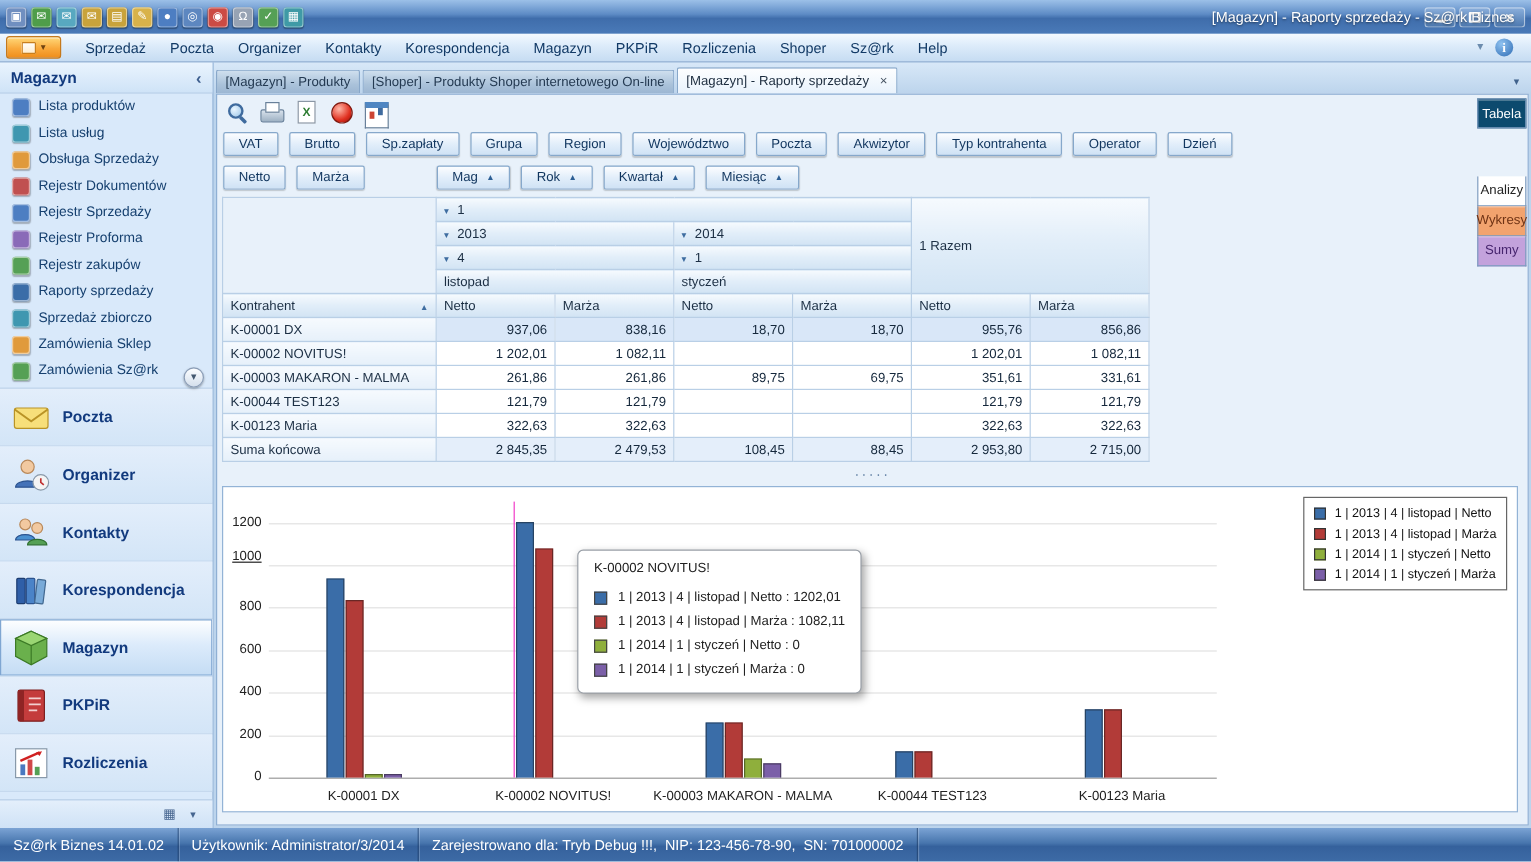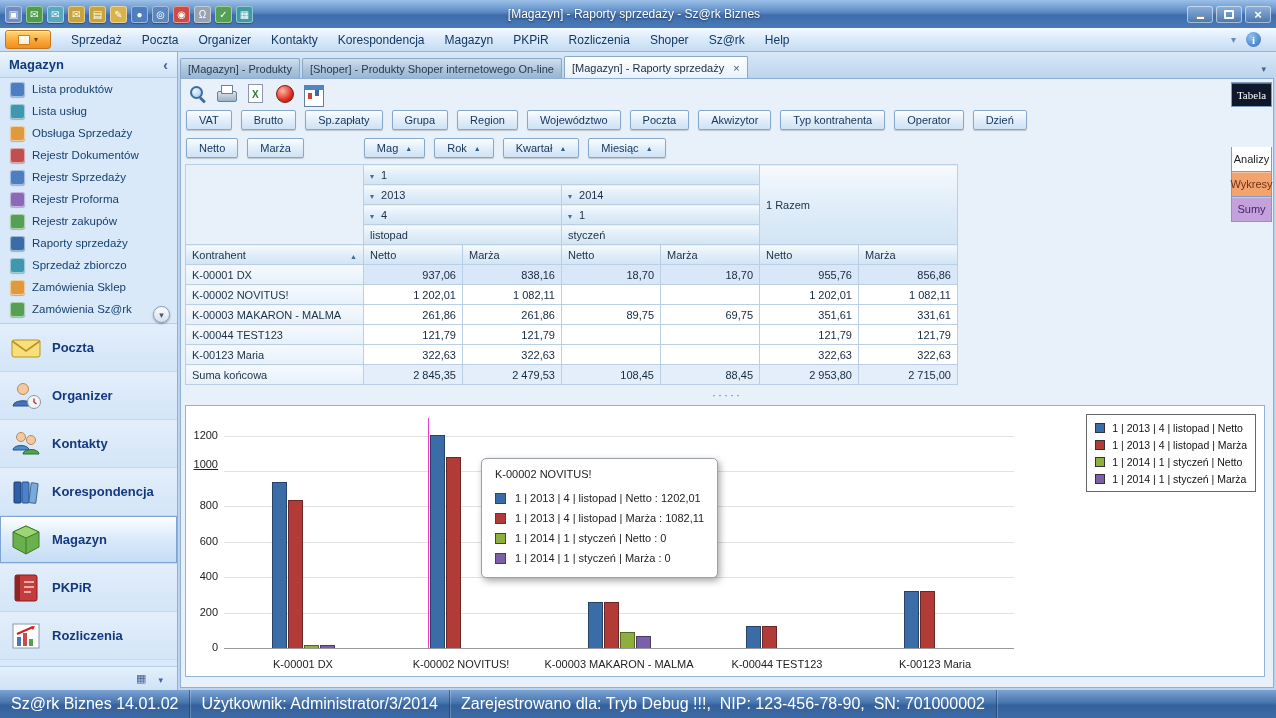--- a/index.html
+++ b/index.html
@@ -3,21 +3,21 @@
 <meta charset="utf-8">
 <style>
 *{margin:0;padding:0;box-sizing:border-box}
 html,body{width:1276px;height:718px;overflow:hidden}
 body{font-family:"Liberation Sans","DejaVu Sans",sans-serif;background:#b7d0ea;position:relative;font-size:12px;cursor:default}
 
 
 #titlebar{position:absolute;top:0;left:0;right:0;height:28px;background:linear-gradient(180deg,#9cc0e8 0%,#5e8cc6 42%,#3f6dab 55%,#4a7ab8 100%);display:flex;align-items:center;padding:0 5px;z-index:6}
 #qa{display:flex;gap:4px;align-items:center}
 .qa{width:17px;height:17px;border-radius:3px;color:#fff;font-size:10px;line-height:17px;text-align:center;box-shadow:inset 0 0 0 1px rgba(255,255,255,.45),0 1px 1px rgba(0,0,0,.3);flex:none}
-#win-title{position:absolute;left:0;right:8px;text-align:center;color:#fff;font-size:12px;text-shadow:0 1px 2px rgba(0,0,0,.55);pointer-events:none}
+#win-title{position:absolute;left:0;right:14px;text-align:right;color:#fff;font-size:12px;text-shadow:0 1px 2px rgba(0,0,0,.55);pointer-events:none}
 #win-controls{margin-left:auto;display:flex;gap:3px}
 .wbtn{width:26px;height:17px;border-radius:3px;background:linear-gradient(180deg,#8db1dd,#4a76ad);box-shadow:inset 0 0 0 1px rgba(255,255,255,.5);color:#fff;display:flex;align-items:center;justify-content:center;font-size:13px;line-height:1}
 .wbtn .bar{width:9px;height:3px;background:#fff;border-radius:1px;margin-top:7px}
 .wbtn .sq{width:10px;height:9px;border:2px solid #fff;border-radius:1px}
 .glyph-close::before{content:"×";font-weight:bold}
 
 
 #menubar{position:absolute;top:28px;left:0;right:0;height:24px;background:linear-gradient(180deg,#f4faff,#dcebfa 45%,#c6dcf2);border-bottom:1px solid #98b5d5;display:flex;align-items:center;padding:0 5px;z-index:5}
 #app-btn{width:46px;height:19px;border-radius:3px;background:linear-gradient(180deg,#ffd97a,#f9a93c 55%,#ef8e1c);border:1px solid #c5791c;display:flex;align-items:center;justify-content:center;gap:4px;margin-right:10px;box-shadow:inset 0 1px 0 rgba(255,255,255,.6)}
 #app-btn .glyph{width:12px;height:10px;background:linear-gradient(180deg,#ffffff,#ffeccb);border-radius:1px;box-shadow:inset 0 0 0 1px #c97f1e}
@@ -43,21 +43,21 @@
 #sb-scroll::before{content:"▾"}
 #sb-modules{margin-top:3px;border-top:1px solid #b8cfe8;flex:none}
 .sb-mod{height:48px;display:flex;align-items:center;gap:10px;padding:0 10px;font-size:13px;font-weight:bold;color:#123a7e;border-bottom:1px solid #c6d9ee;background:linear-gradient(180deg,#e3eefb,#d3e5f7)}
 .sb-mod svg{width:32px;height:32px;flex:none}
 .sb-mod.active{background:linear-gradient(180deg,#ffffff,#dcebfb 45%,#c4dcf4);box-shadow:inset 0 0 0 1px #7fa6d2}
 #sb-bottom{margin-top:auto;height:24px;border-top:1px solid #b8cfe8;background:linear-gradient(180deg,#e4effb,#cfe2f6);display:flex;align-items:center;justify-content:flex-end;gap:12px;padding:0 14px;color:#46658f;font-size:11px;flex:none}
 .sbb-grid::before{content:"▦"}
 .sbb-chev::before{content:"▾";font-size:9px}
 
 
-#statusbar{position:absolute;left:0;right:0;bottom:0;height:28px;background:linear-gradient(180deg,#7ba3d4 0%,#4775ad 45%,#35619c 55%,#3d6ba6 100%);display:flex;color:#fff;font-size:16px;z-index:6}
+#statusbar{position:absolute;left:0;right:0;bottom:0;height:28px;background:linear-gradient(180deg,#7ba3d4 0%,#4775ad 45%,#35619c 55%,#3d6ba6 100%);display:flex;color:#fff;font-size:12px;z-index:6}
 .seg{height:100%;display:flex;align-items:center;padding:0 11px;border-right:1px solid rgba(25,55,95,.55);box-shadow:1px 0 0 rgba(255,255,255,.22);white-space:pre}
 
 
 #main{position:absolute;left:178px;top:52px;right:0;bottom:28px;background:#bcd4ec}
 #tabbar{height:26px;display:flex;align-items:flex-end;padding:3px 4px 0 2px;background:linear-gradient(180deg,#d8e8f8,#bcd4ec)}
 #doc-tabs{display:flex;gap:2px;align-items:flex-end}
 .doc-tab{height:20px;display:flex;align-items:center;gap:7px;padding:0 7px;font-size:11px;color:#243a52;background:linear-gradient(180deg,#cfdfee,#aac2da 60%,#9cb6d2);border:1px solid #88a7c9;border-bottom:none;border-radius:2px 2px 0 0;white-space:nowrap}
 .doc-tab.active{background:linear-gradient(180deg,#fdfeff,#e8f2fc);height:22px;color:#1c2c3e}
 .tab-close{font-size:11px;color:#445160;padding-left:2px}
 #tab-chev{margin-left:auto;color:#40628c;font-size:9px;padding:0 6px 4px}
@@ -322,21 +322,21 @@
   </div>
   <div id="content">
     <div id="toolbar">
         <div class="tool ic-search"></div>
         <div class="tool ic-print"></div>
         <div class="tool ic-export"></div>
         <div class="tool ic-help"></div>
         <div class="tool ic-chart"></div>
       </div>
     <div id="view-tabs">
-        <div class="vtab active" style="background: #0f172a; color: rgb(255, 255, 255); font-family: Liberation Serif, serif;">Tabela</div>
+        <div class="vtab active" style="background: #0c4a6e; color: rgb(255, 255, 255);">Tabela</div>
         <div class="vtab" style="background: rgb(255, 255, 255); color: rgb(34, 34, 34); margin-top: 40px;">Analizy</div>
         <div class="vtab" style="background: rgb(242, 163, 110); color: rgb(110, 50, 20);">Wykresy</div>
         <div class="vtab" style="background: rgb(195, 162, 220); color: rgb(70, 36, 110);">Sumy</div>
       </div>
     <div id="filters">
         <div class="chip">
           <span>VAT</span>
         </div>
         <div class="chip">
           <span>Brutto</span>

